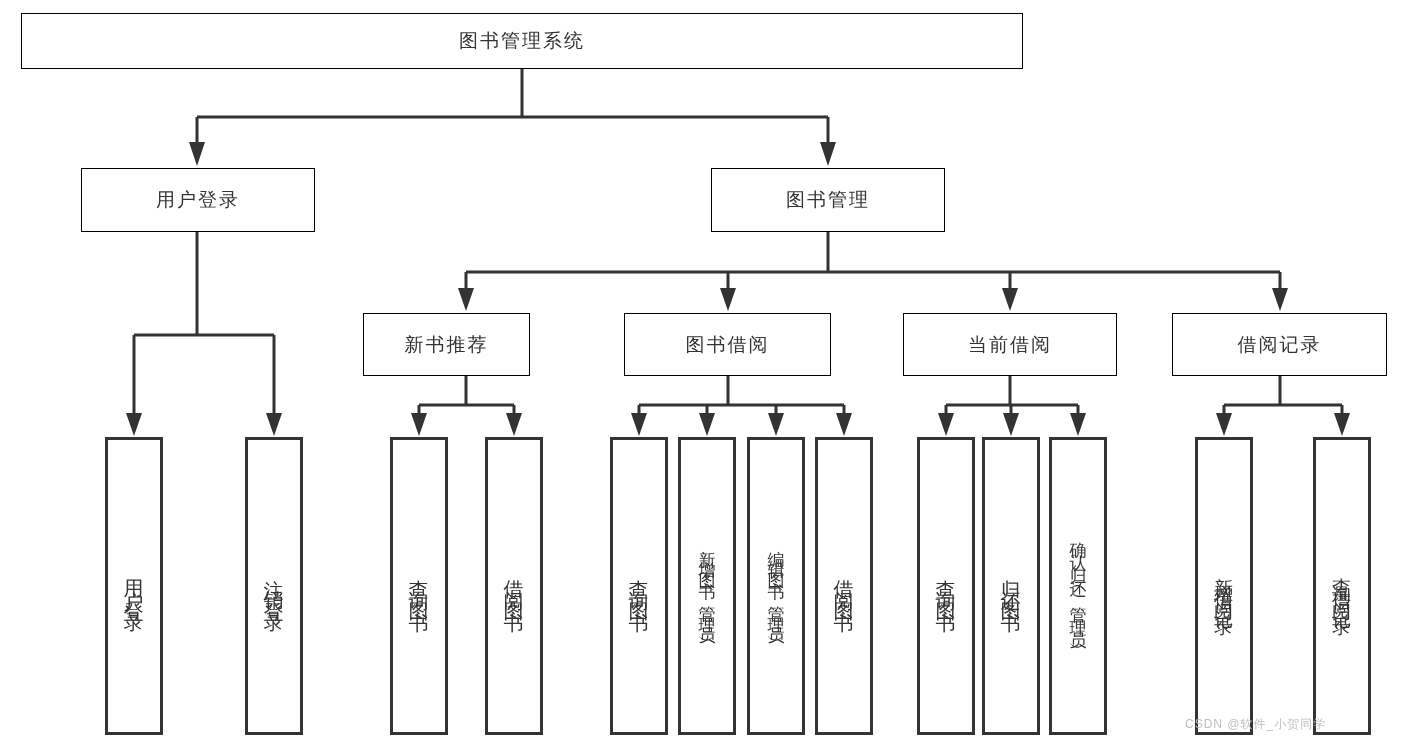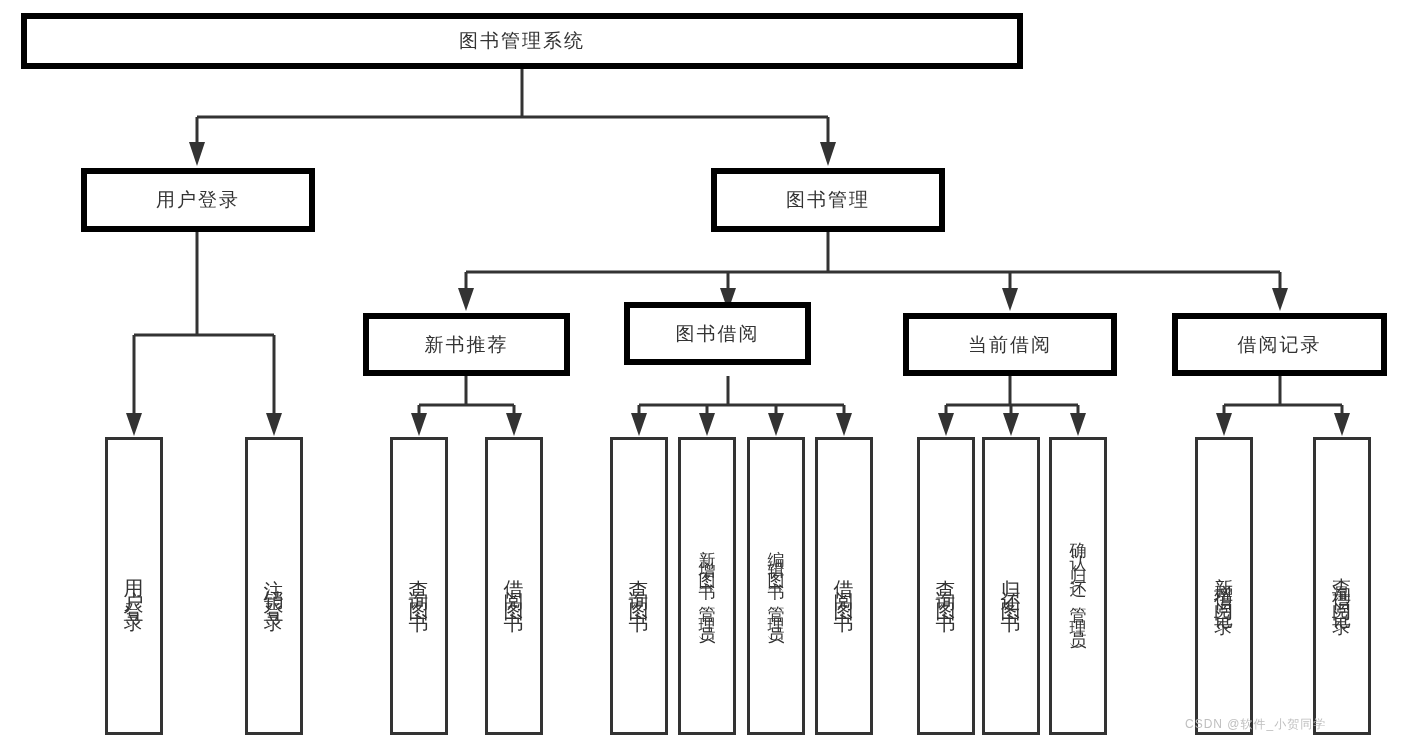--- a/index.html
+++ b/index.html
@@ -17,21 +17,21 @@
     overflow: hidden;
   }
   .connectors {
     position: absolute;
     left: 0;
     top: 0;
   }
   .node {
     position: absolute;
     box-sizing: border-box;
-    border: 6px solid #000000;
+    border: 1px solid #000000;
     background: #ffffff;
     display: flex;
     align-items: center;
     justify-content: center;
     font-size: 19px;
     letter-spacing: 2px;
     white-space: nowrap;
   }
   .leaf {
     position: absolute;
@@ -131,22 +131,22 @@
       <polygon points="1216,413 1232,413 1224,436"></polygon>
       <polygon points="1334,413 1350,413 1342,436"></polygon>
     </g>
   </svg>
 
   <div class="node" style="left:21px; top:13px; width:1002px; height:56px;">图书管理系统</div>
 
   <div class="node" style="left:81px; top:168px; width:234px; height:64px;">用户登录</div>
   <div class="node" style="left:711px; top:168px; width:234px; height:64px;text-align:center;">图书管理</div>
 
-  <div class="node" style="left:363px; top:313px; width:207px; height:63px;">新书推荐</div>
-  <div class="node" style="left:624px; top:302px; width:187px; height:63px;font-family:Liberation Mono, monospace;">图书借阅</div>
+  <div class="node" style="left:363px; top:313px; width:167px; height:63px;">新书推荐</div>
+  <div class="node" style="left:624px; top:313px; width:207px; height:63px;font-family:Liberation Mono, monospace;">图书借阅</div>
   <div class="node" style="left:903px; top:313px; width:214px; height:63px;">当前借阅</div>
   <div class="node" style="left:1172px; top:313px; width:215px; height:63px;">借阅记录</div>
 
   <div class="leaf v4" style="left:105px;">用户登录</div>
   <div class="leaf v4" style="left:245px;">注销登录</div>
 
   <div class="leaf v4" style="left:390px;">查询图书</div>
   <div class="leaf v4" style="left:485px;">借阅图书</div>
 
   <div class="leaf v4" style="left:610px;">查询图书</div>

